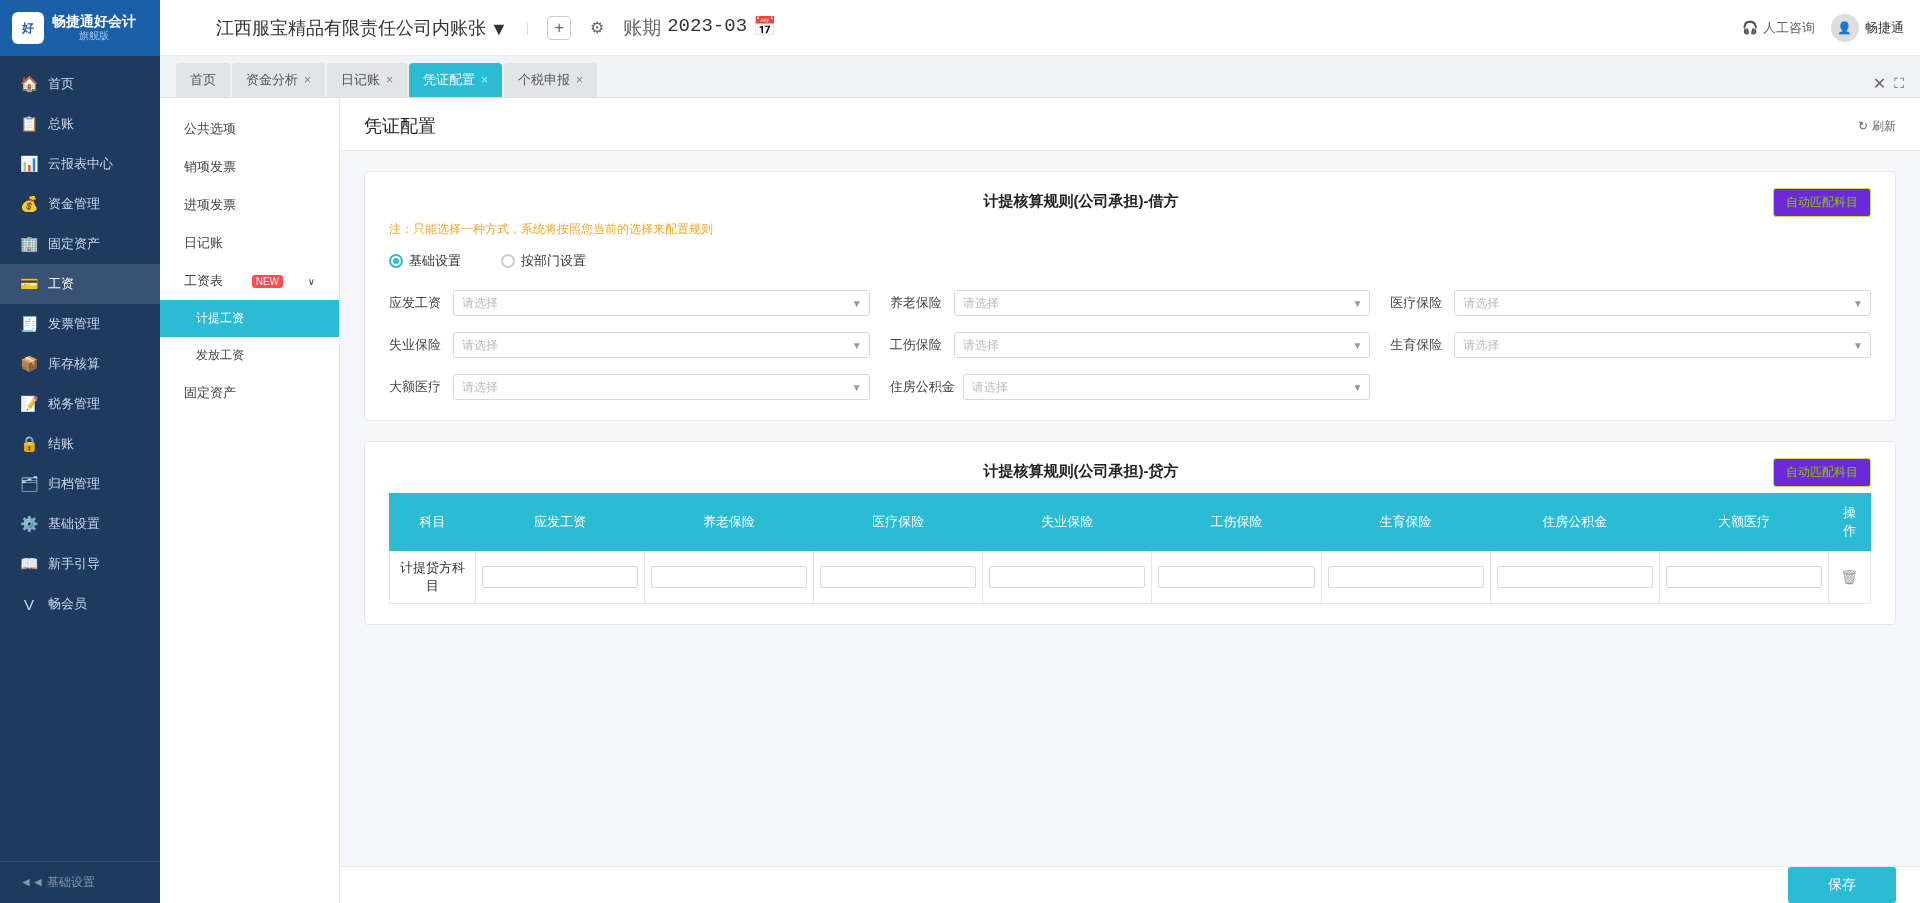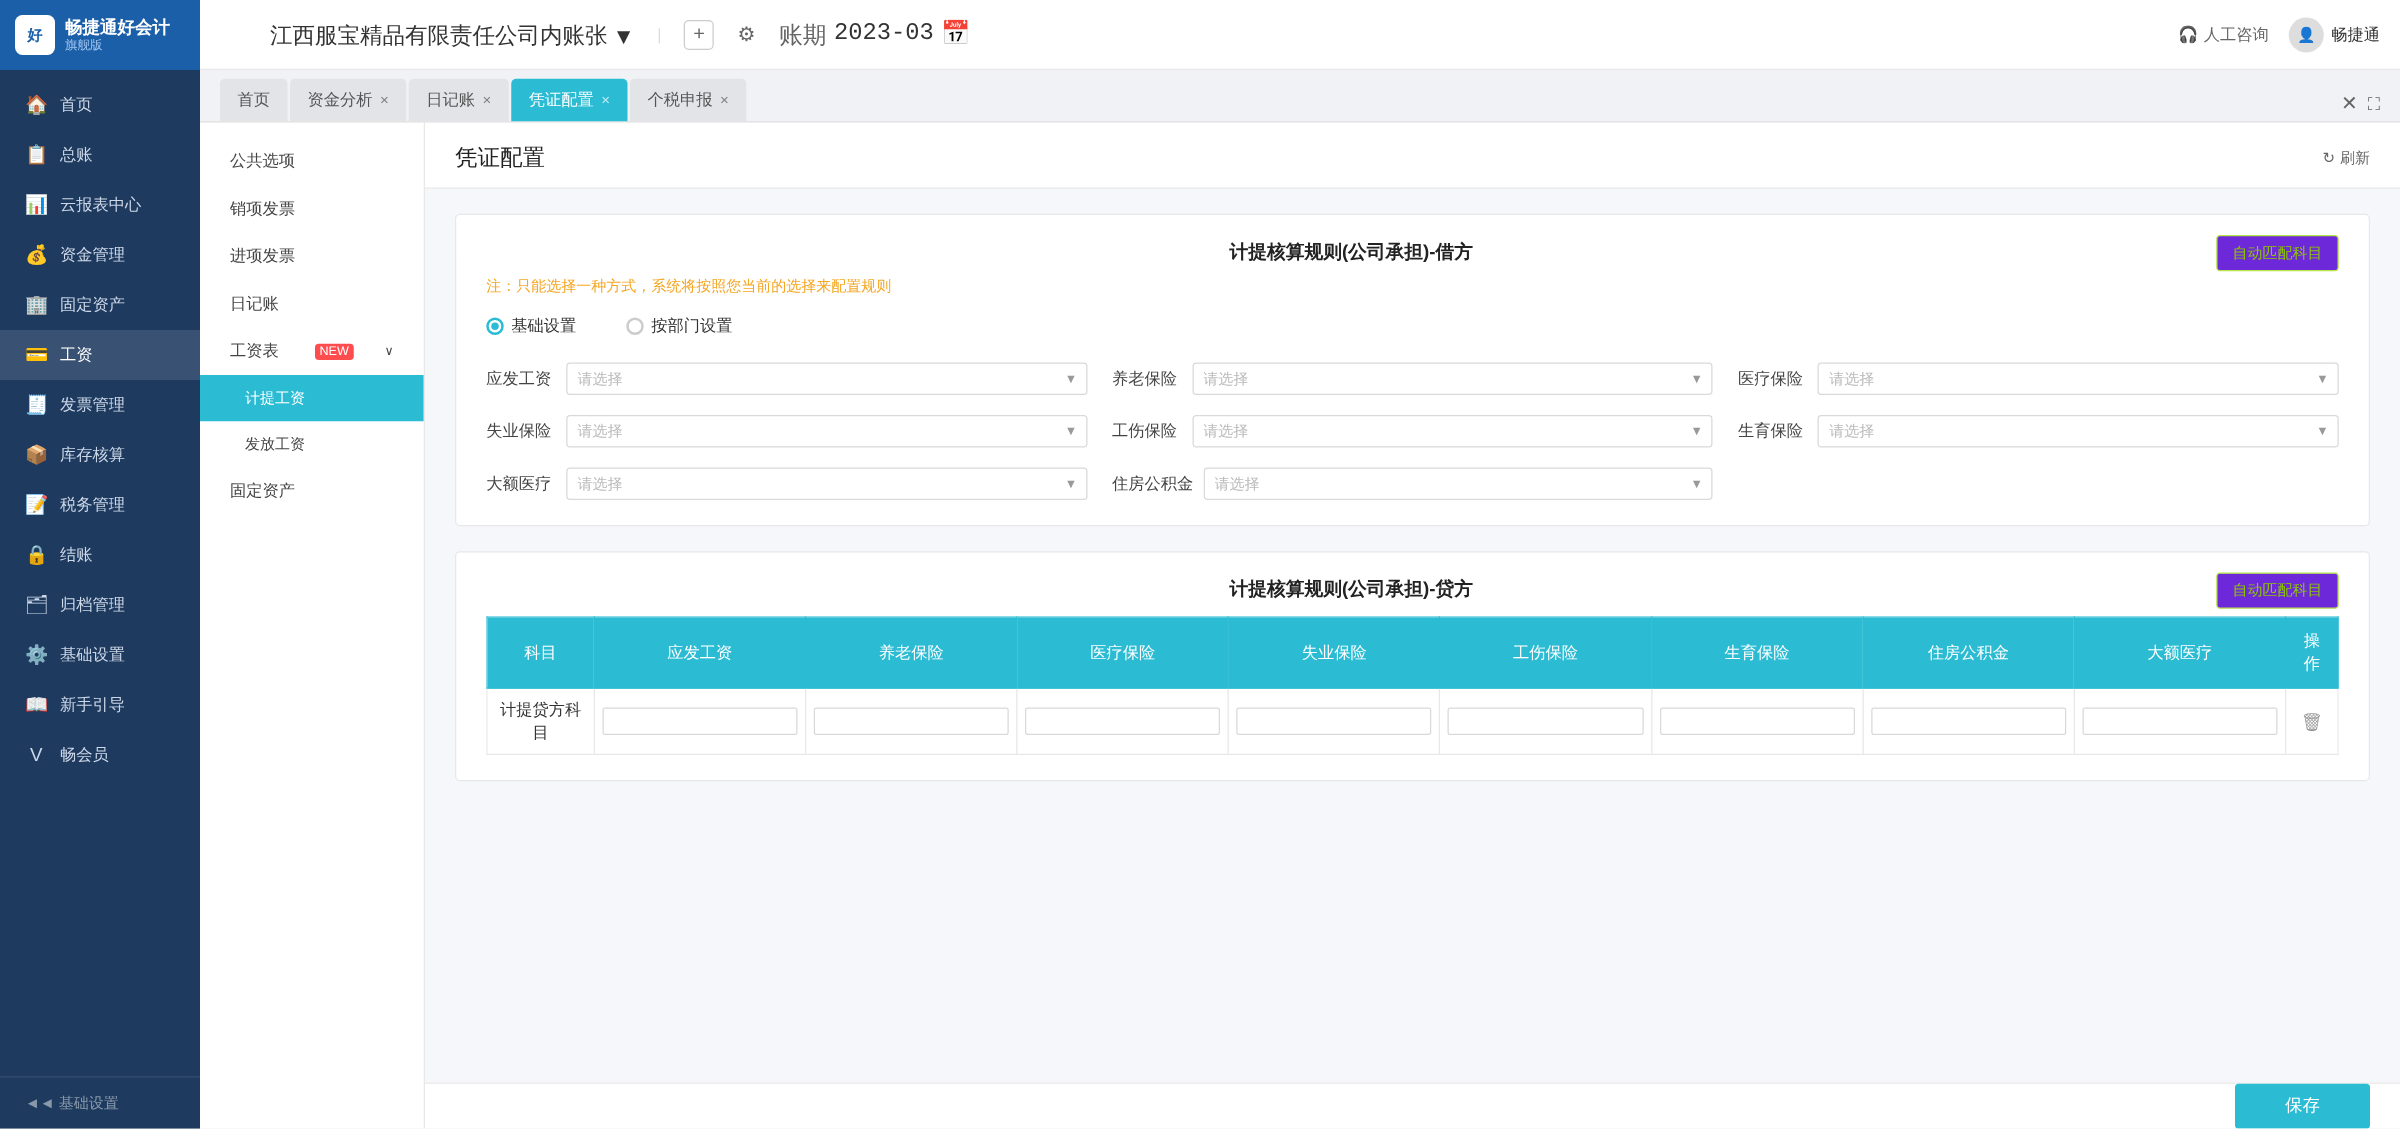--- a/index.html
+++ b/index.html
@@ -24,21 +24,21 @@
       height: 56px;
     }
     .sidebar-logo-icon {
       width: 32px; height: 32px;
       background: #fff;
       border-radius: 6px;
       display: flex; align-items: center; justify-content: center;
       color: #1a5fa8; font-weight: bold; font-size: 12px;
     }
     .sidebar-logo-text { color: #fff; font-size: 14px; font-weight: bold; line-height: 1.2; }
-    .sidebar-logo-sub { color: #a0c4f0; font-size: 10px; }
+    .sidebar-logo-sub { color: #a0c4f0; font-size: 10px; text-align: center; }
     .sidebar-nav { flex: 1; overflow-y: auto; padding: 8px 0; }
     .sidebar-item {
       display: flex; align-items: center; gap: 10px;
       padding: 11px 20px;
       cursor: pointer;
       color: #cdd8e8;
       font-size: 13px;
     }
     .sidebar-item.active { background: rgba(255,255,255,0.12); color: #fff; }
     .sidebar-item-icon { font-size: 15px; width: 18px; text-align: center; }

